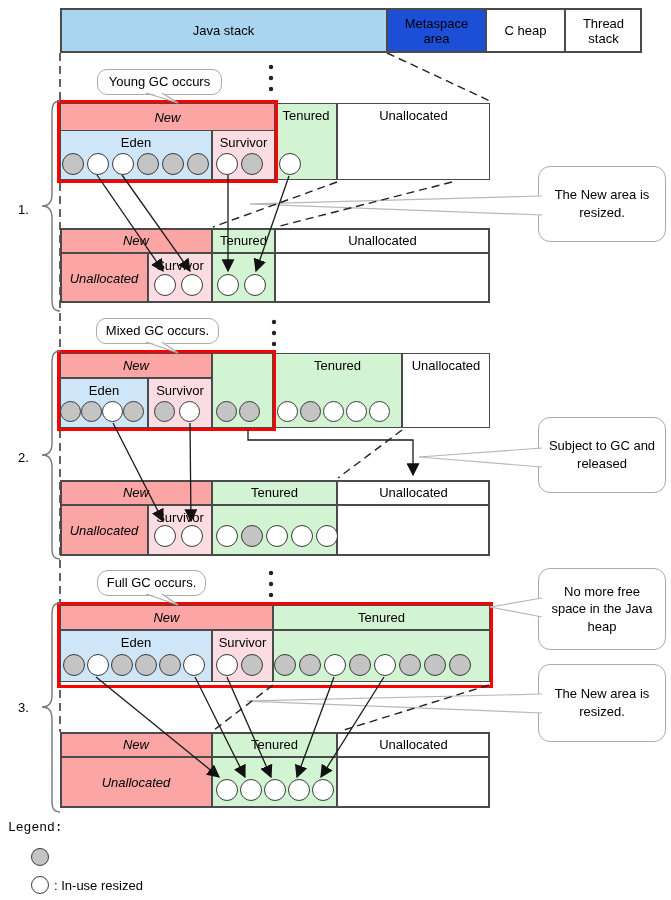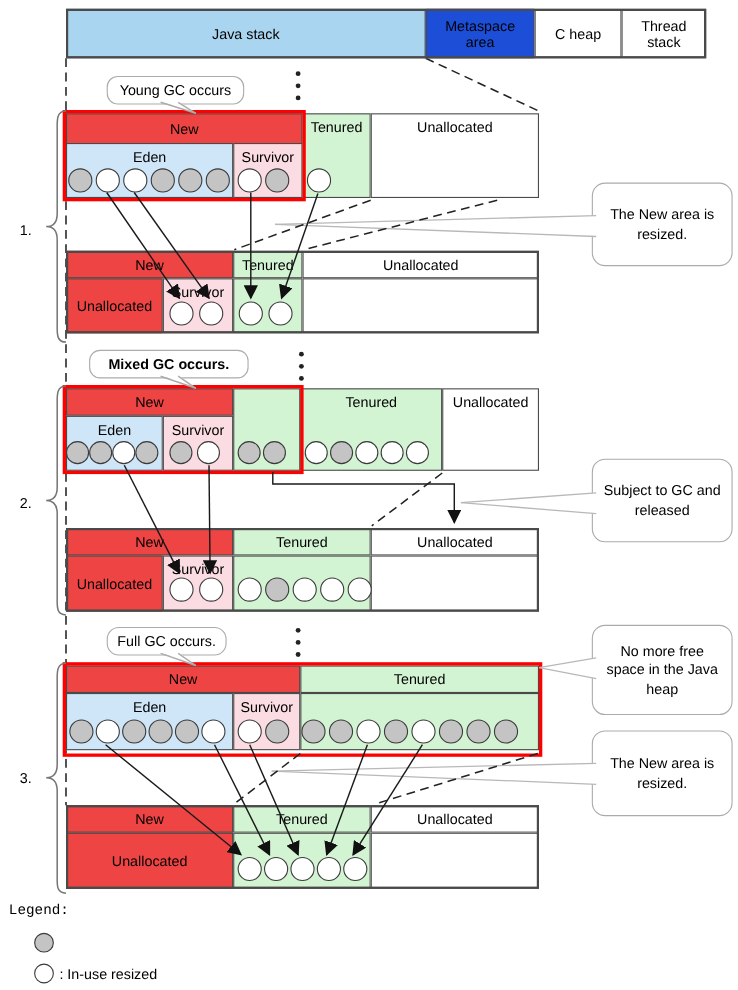--- a/index.html
+++ b/index.html
@@ -7,21 +7,21 @@
          font-family:"Liberation Sans",sans-serif;color:#000;}
   svg.layer{position:absolute;left:0;top:0;pointer-events:none;}
   #under{z-index:0;}
   #over{z-index:6;}
   .cell{position:absolute;box-sizing:border-box;border:1px solid #4a4a4a;font-size:13px;z-index:1;}
   .hdr{display:flex;align-items:center;justify-content:center;}
   .toplab{text-align:center;padding-top:4px;}
   .midlab{display:flex;align-items:center;justify-content:center;}
   .outline{position:absolute;box-sizing:border-box;border:2px solid #4a4a4a;z-index:2;pointer-events:none;}
   .redbox{position:absolute;box-sizing:border-box;border:3px solid #f00;z-index:4;pointer-events:none;}
-  .tan{background:#ef4444;} .blue{background:#cfe6f9;} .pink{background:#fbdce2;}
+  .tan{background:#fca5a5;font-style:italic;} .blue{background:#cfe6f9;} .pink{background:#fbdce2;}
   .green{background:#d3f4d3;} .white{background:#fff;} .gray{background:#1d4ed8;}
   .heapblue{background:#a9d5f0;}
   .objs{position:absolute;display:flex;z-index:3;}
   .obj{width:22px;height:22px;border:1.4px solid #3a3a3a;border-radius:50%;box-sizing:border-box;flex:none;}
   .sm .obj{width:21px;height:21px;}
   .obj.used{background:#c4c4c4;}
   .obj.inuse{background:#fff;}
   .callout{position:absolute;box-sizing:border-box;background:#fff;border:1.4px solid #ababab;
            border-radius:12px;display:flex;align-items:center;justify-content:center;text-align:center;
            font-size:13px;line-height:1.35;padding:4px 6px;z-index:5;}
@@ -106,21 +106,21 @@
   <div class="objs" style="left:217px;top:274px;gap:5px;">
       <span class="obj inuse"></span>
       <span class="obj inuse"></span>
     </div>
   <div class="outline" style="left:60px;top:228px;width:430px;height:75px;"></div>
 
   <div class="callout" style="left:538px;top:166px;width:128px;height:76px;">
       <span>The New area is resized.</span>
     </div>
 
-  <div class="callout gccall" style="left:81px;top:318px;width:145px;height:26px;font-weight:bold;">
+  <div class="callout gccall" style="left:96px;top:318px;width:123px;height:26px;">
       <span>Mixed GC occurs.</span>
     </div>
   <div class="num" style="left:18px;top:450px;">2.</div>
 
   <div class="cell tan hdr" style="left:60px;top:353px;width:152px;height:25px;">
       <span>New</span>
     </div>
   <div class="cell blue toplab" style="left:60px;top:378px;width:88px;height:50px;"><span>Eden</span></div>
   <div class="cell pink toplab" style="left:148px;top:378px;width:64px;height:50px;"><span>Survivor</span></div>
   <div class="cell green" style="left:212px;top:353px;width:61px;height:75px;"></div>

